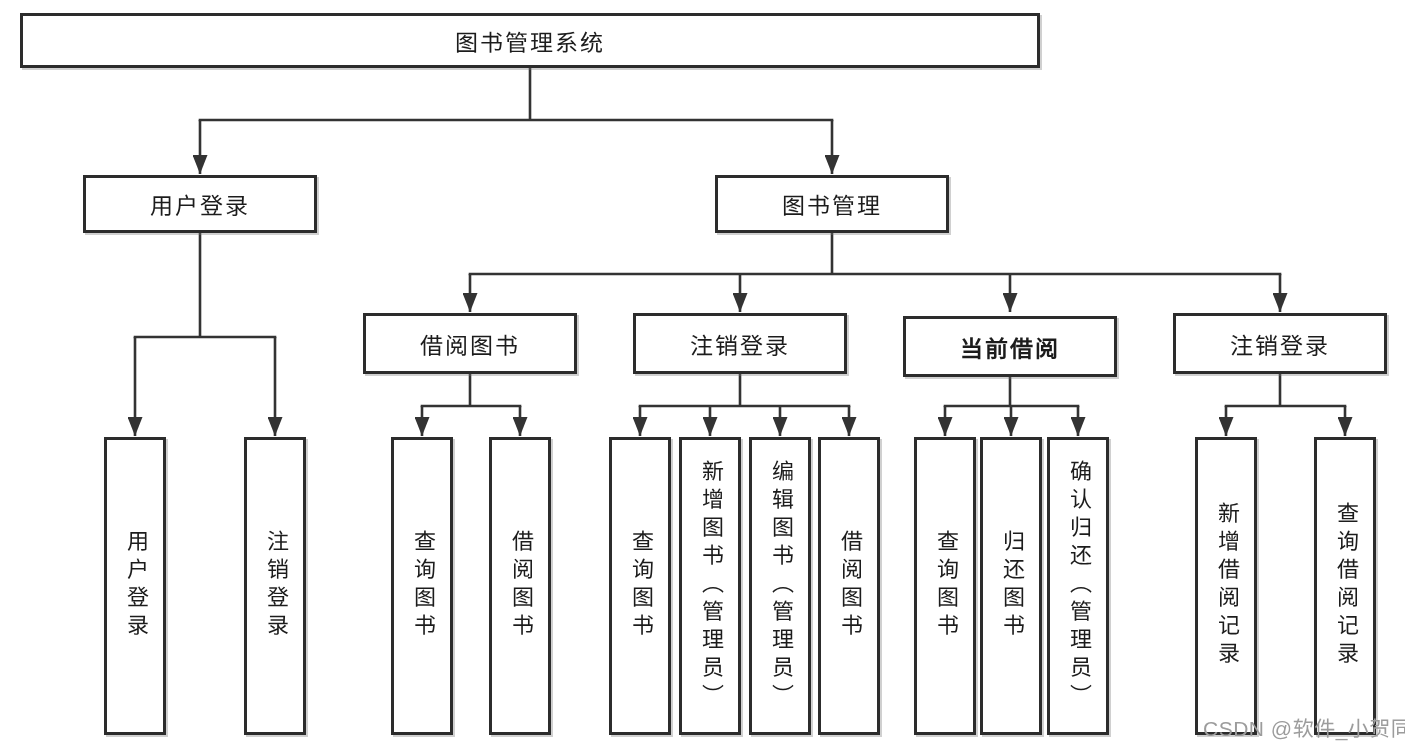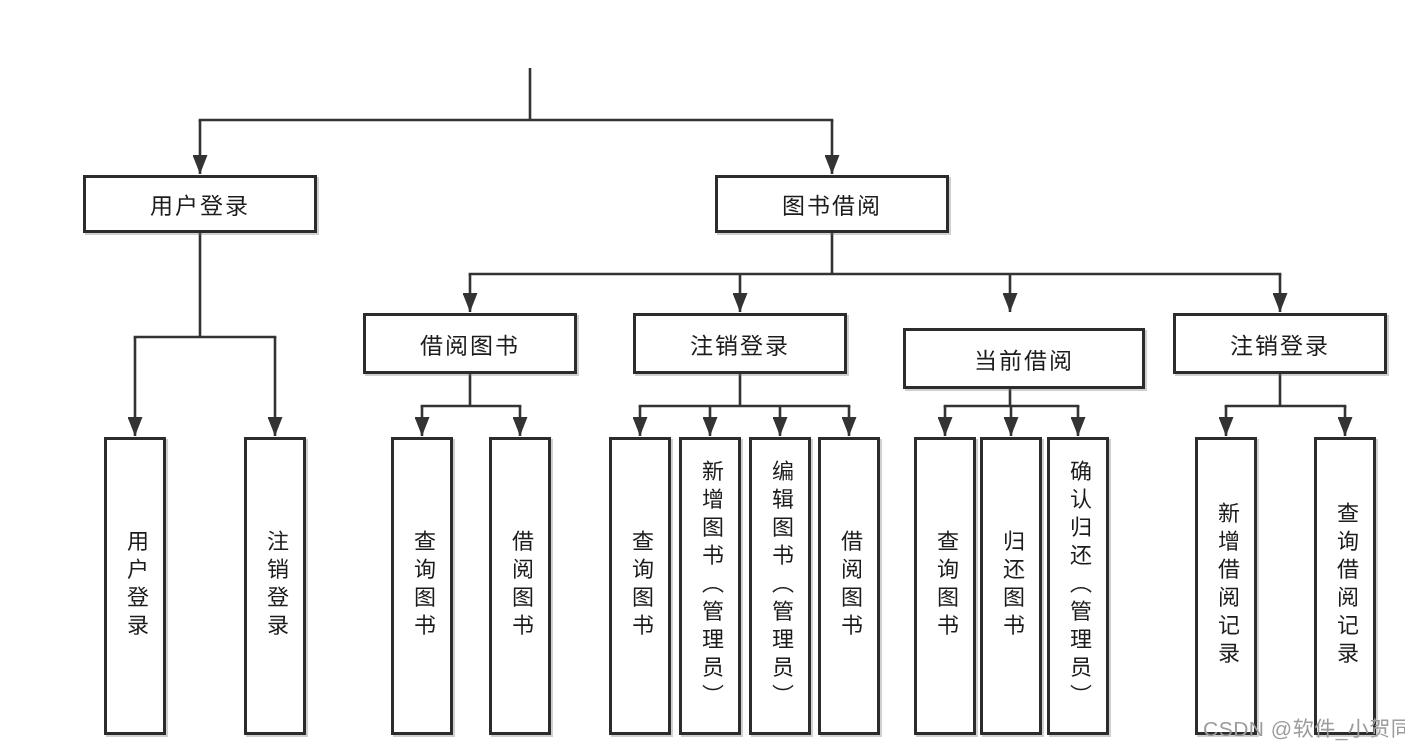--- a/index.html
+++ b/index.html
@@ -47,21 +47,21 @@
     text-orientation: mixed;
     font-size: 22px;
     letter-spacing: 6px;
     line-height: 1;
   }
   .root-box   { left: 20px;   top: 13px;  width: 1020px; height: 55px; }
   .b-user     { left: 83px;   top: 175px; width: 234px;  height: 58px; }
   .b-books    { left: 715px;  top: 175px; width: 234px;  height: 58px; }
   .g-recommend{ left: 363px;  top: 313px; width: 214px;  height: 61px; }
   .g-borrow   { left: 633px;  top: 313px; width: 214px;  height: 61px; }
-  .g-current  { left: 903px;  top: 328px; width: 242px;  height: 61px; }
+  .g-current  { left: 903px;  top: 316px; width: 214px;  height: 61px; font-weight: bold; }
   .g-records  { left: 1173px; top: 313px; width: 214px;  height: 61px; }
   .leaf { top: 437px; width: 62px; height: 298px; }
   .l-u1  { left: 104px;  }
   .l-u2  { left: 244px;  }
   .l-r1  { left: 391px;  }
   .l-r2  { left: 489px;  }
   .l-b1  { left: 609px;  }
   .l-b2  { left: 679px;  }
   .l-b3  { left: 749px;  }
   .l-b4  { left: 818px;  }
@@ -124,23 +124,24 @@
       <path class="line" marker-end="url(#arrowhead)" d="M780 406 V436"></path>
       <path class="line" marker-end="url(#arrowhead)" d="M849 406 V436"></path>
       <path class="line" marker-end="url(#arrowhead)" d="M945 406 V436"></path>
       <path class="line" marker-end="url(#arrowhead)" d="M1011 406 V436"></path>
       <path class="line" marker-end="url(#arrowhead)" d="M1078 406 V436"></path>
       <path class="line" marker-end="url(#arrowhead)" d="M1226 406 V436"></path>
       <path class="line" marker-end="url(#arrowhead)" d="M1345 406 V436"></path>
     </g>
   </svg>
 
+  <div class="box hbox root-box">图书管理系统</div>
 
   <div class="box hbox b-user">用户登录</div>
-  <div class="box hbox b-books">图书借阅</div>
+  <div class="box hbox b-books">图书管理</div>
 
   <div class="box hbox g-recommend">借阅图书</div>
   <div class="box hbox g-borrow">注销登录</div>
   <div class="box hbox g-current">当前借阅</div>
   <div class="box hbox g-records">注销登录</div>
 
   <div class="box vbox leaf l-u1">用户登录</div>
   <div class="box vbox leaf l-u2">注销登录</div>
 
   <div class="box vbox leaf l-r1">查询图书</div>

